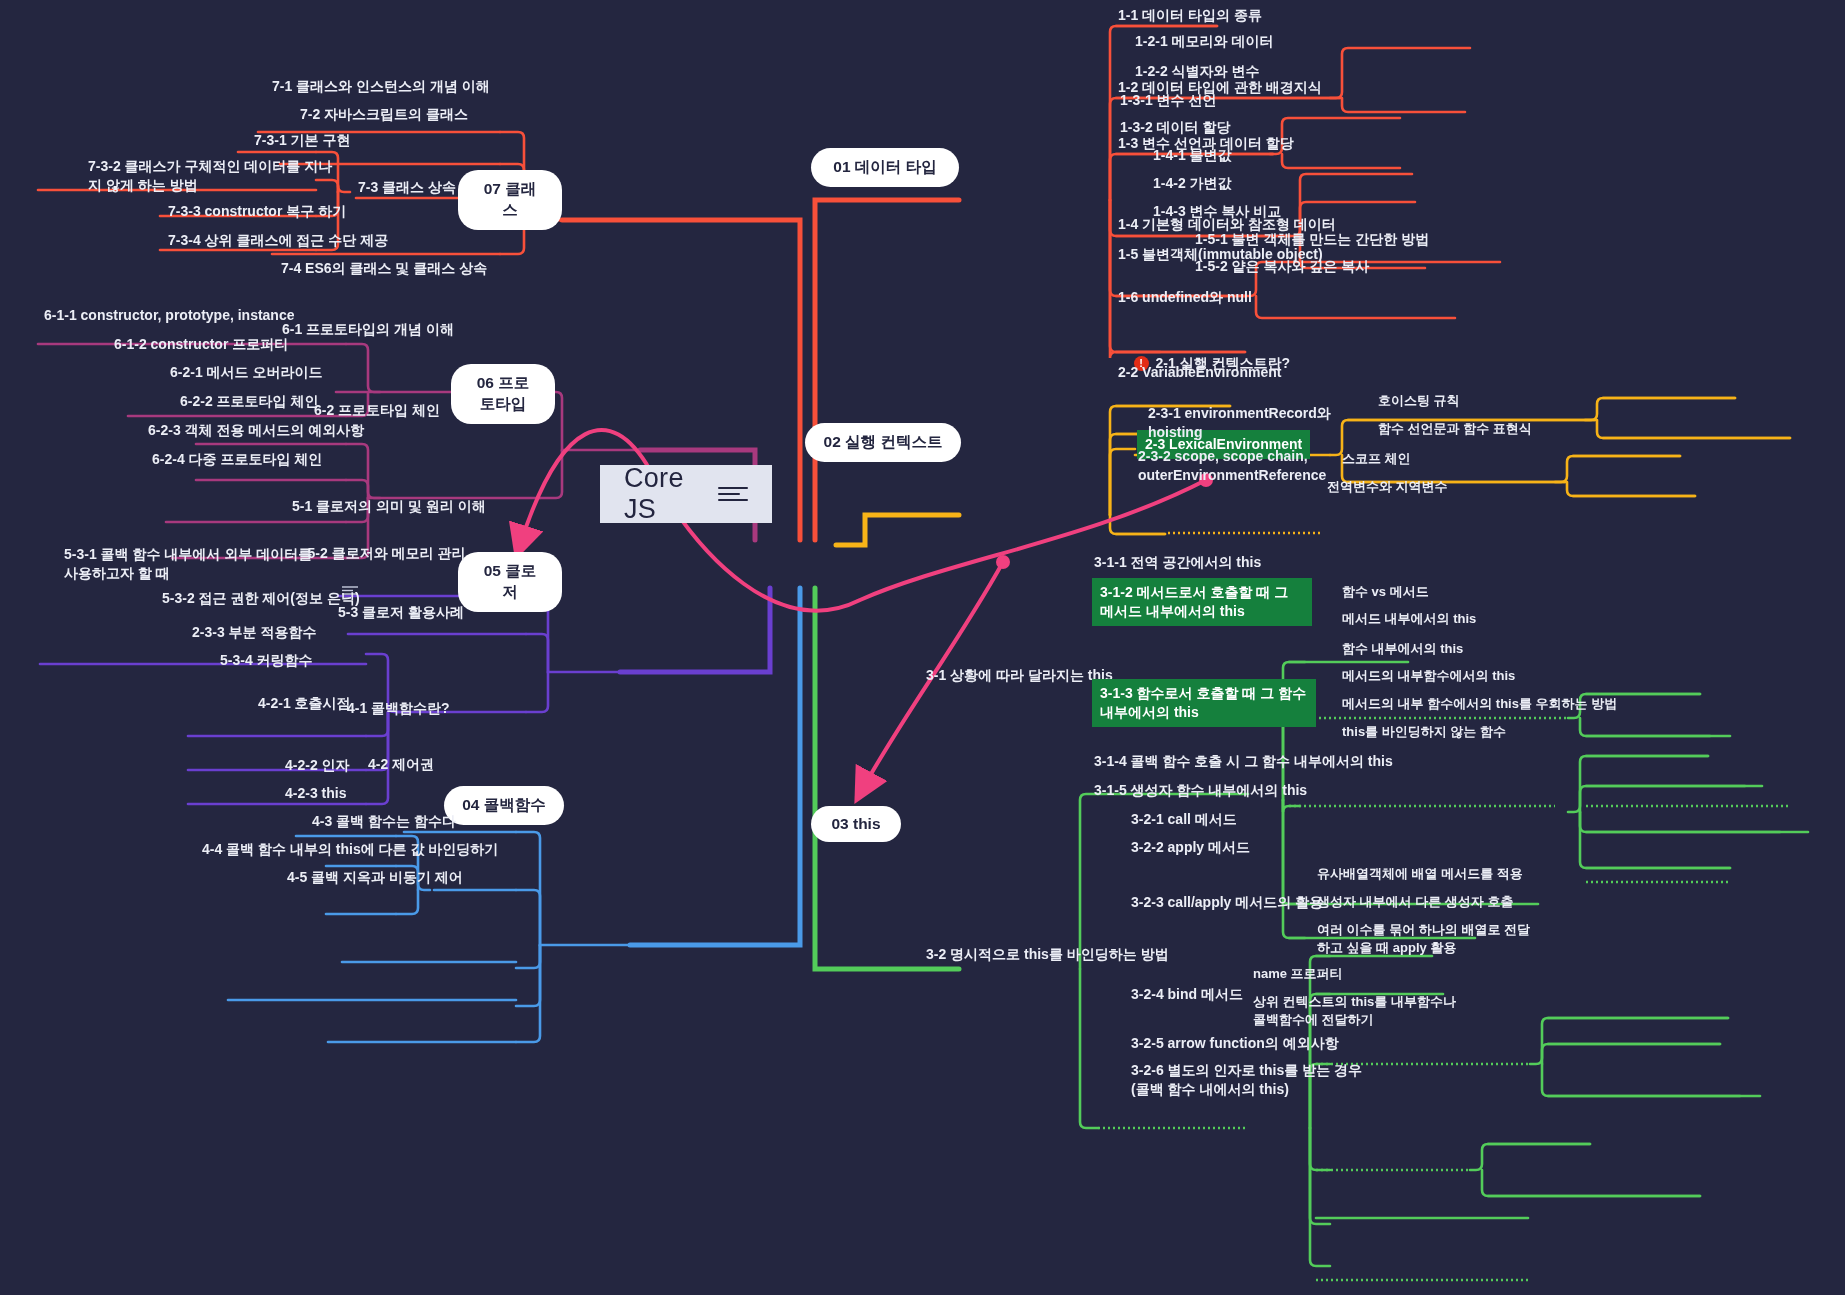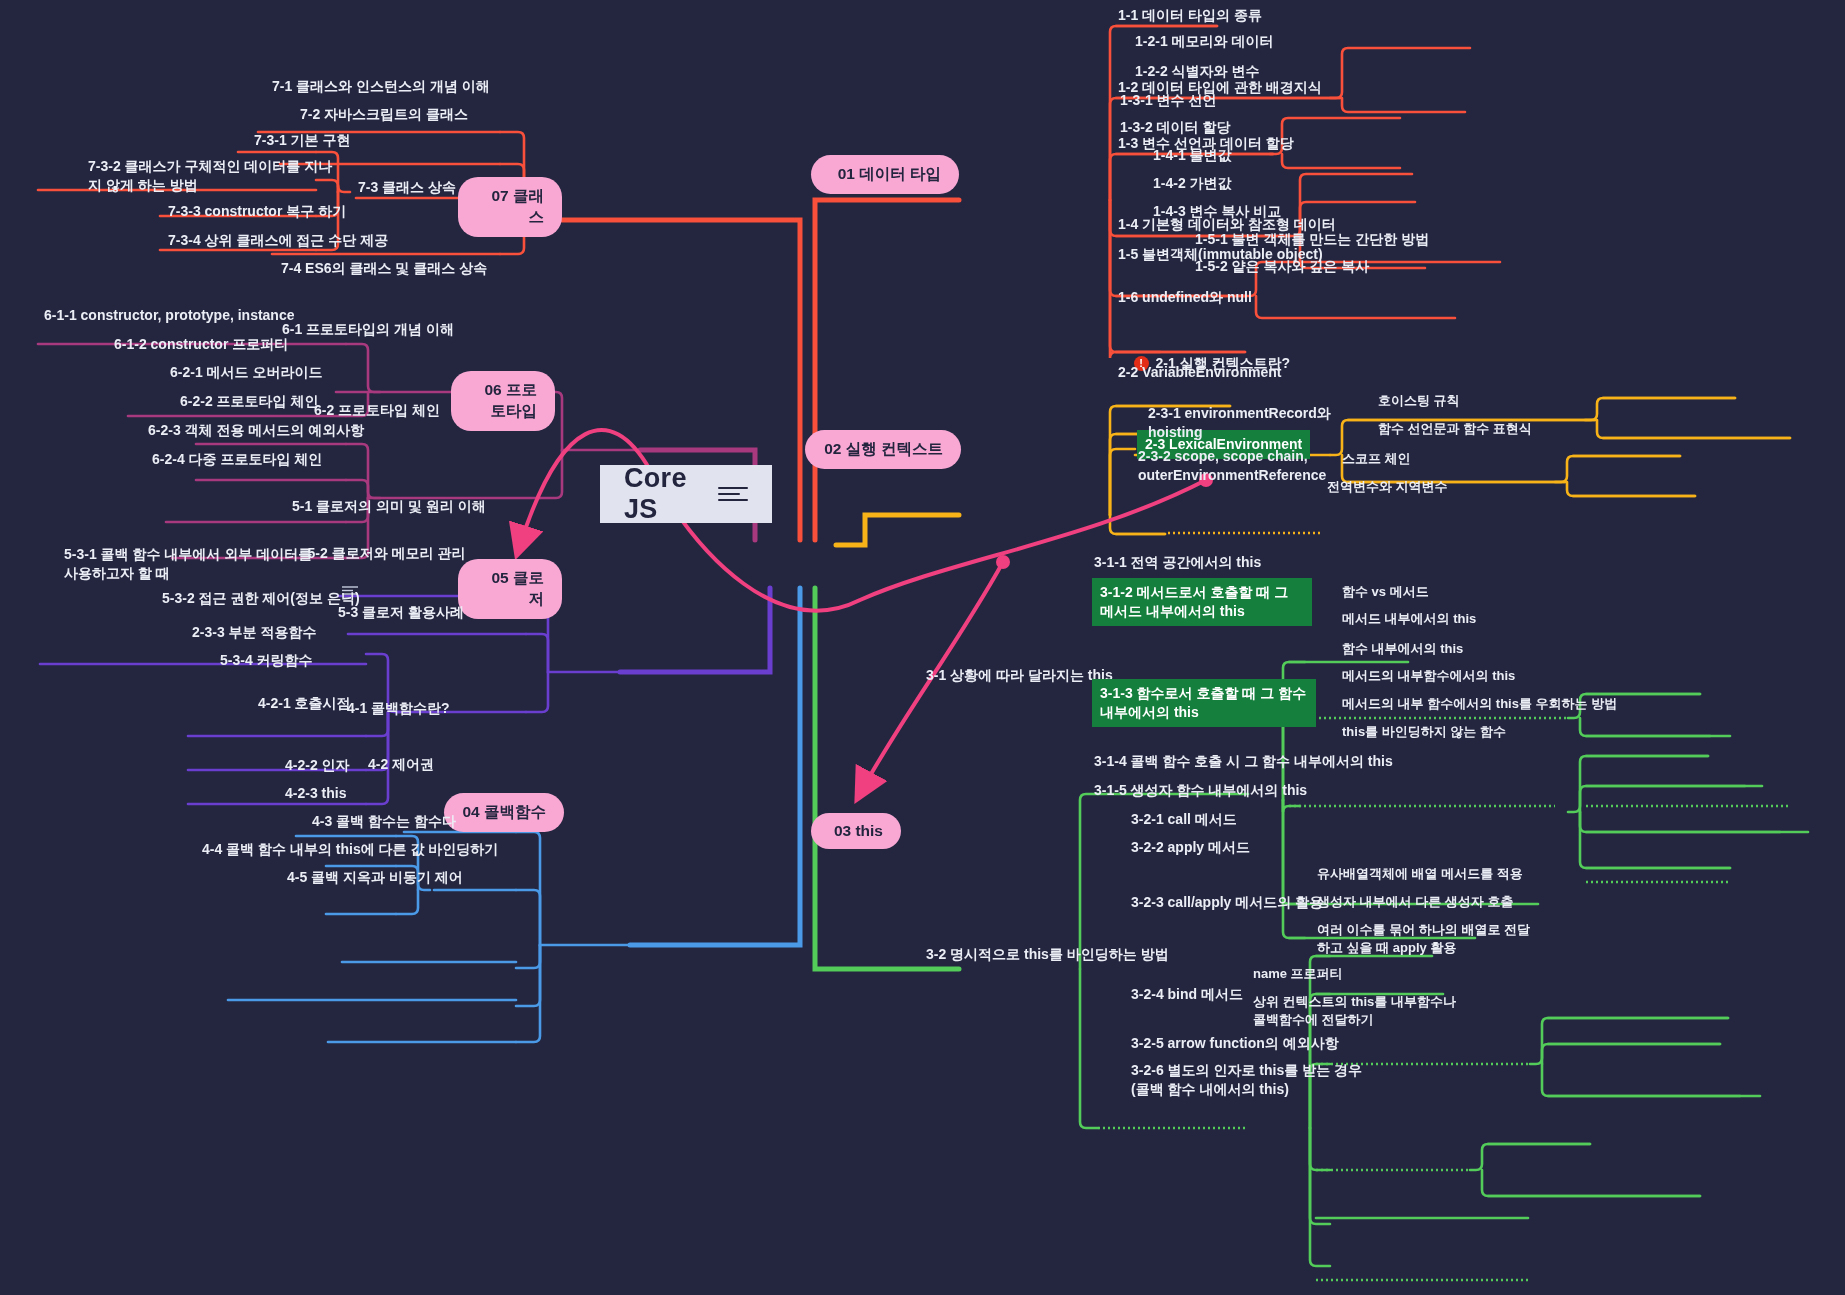--- a/index.html
+++ b/index.html
@@ -8,35 +8,34 @@
     font-family:"Liberation Sans","DejaVu Sans",sans-serif;
     color:#e8eaf2;
   }
   #canvas{position:absolute;inset:0;}
   svg.links{position:absolute;left:0;top:0;width:1845px;height:1295px;pointer-events:none;}
   .node{position:absolute;box-sizing:border-box;white-space:pre-wrap;}
 
   
   .root{
     background:#e1e4ef;color:#23253f;
-    font-size:27px;font-weight:bold;letter-spacing:.3px;
+    font-size:27px;font-weight:normal;letter-spacing:.3px;
     padding:16px 24px;display:flex;align-items:center;gap:14px;
   }
   .root .hamb{display:inline-flex;flex-direction:column;gap:4px;}
   .root .hamb i{display:block;height:2px;background:#23253f;border-radius:1px;}
   .root .hamb i:nth-child(1){width:30px;}
   .root .hamb i:nth-child(2){width:22px;}
   .root .hamb i:nth-child(3){width:30px;}
 
   
   .lv1{
-    background:#f9a8d4;color:#23253f;border-radius:20px;
+    background:#ffffff;color:#23253f;border-radius:20px;
     font-size:15.5px;font-weight:bold;padding:9px 18px;
-    text-align:right;
-    margin-top:7px;
+    text-align:center;
   }
 
   
   .topic{
     font-size:14px;font-weight:bold;line-height:1.35;
     color:#eceef6;padding:2px 2px 4px 2px;
   }
   .topic.sm{font-size:13px;}
   
   .hl{

